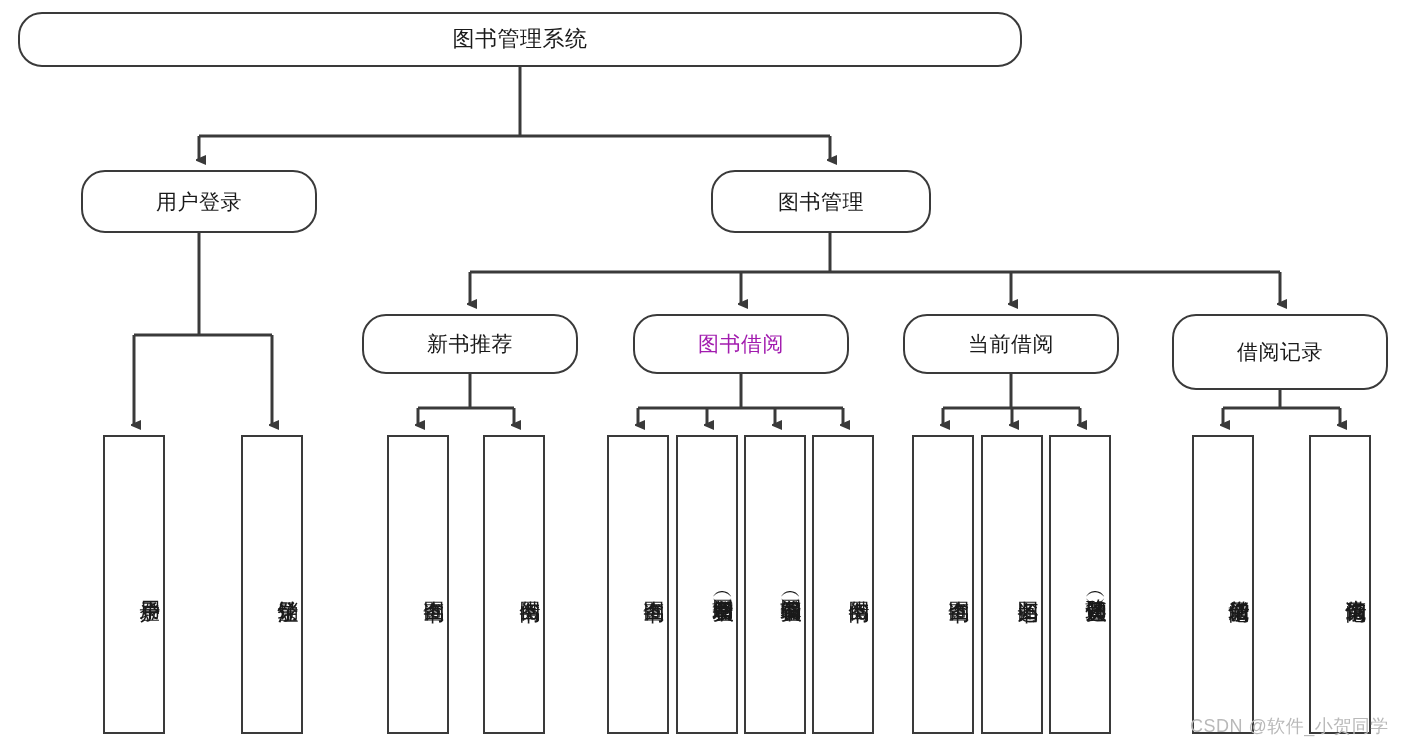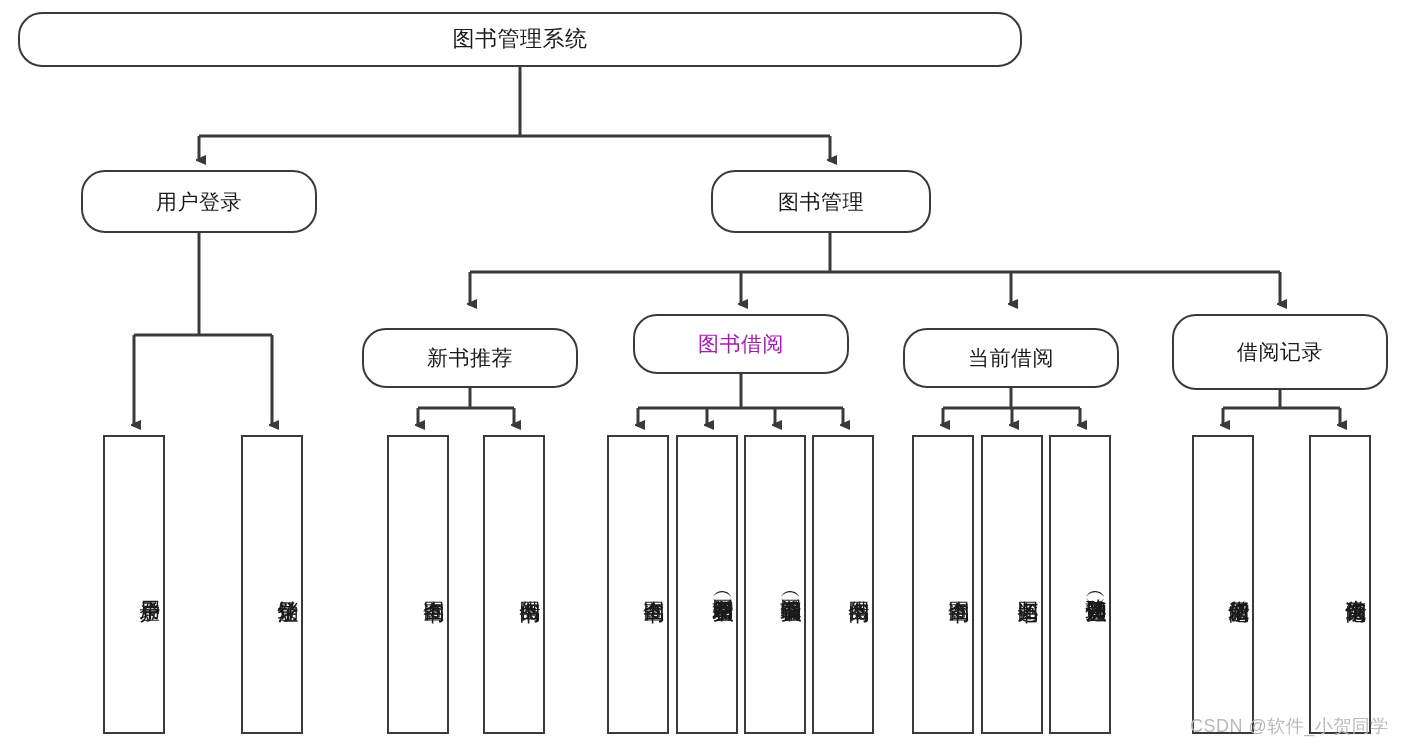--- a/index.html
+++ b/index.html
@@ -117,23 +117,23 @@
       <path d="M1223,408 L1223,425" marker-end="url(#arrow)"></path>
       <path d="M1340,408 L1340,425" marker-end="url(#arrow)"></path>
     </g>
   </svg>
 
   <div class="node horiz root" style="left: 18px; top: 12px; width: 1004px; height: 55px; border-color: rgb(58, 58, 58); color: rgb(26, 26, 26);">图书管理系统</div>
 
   <div class="node horiz" style="left: 81px; top: 170px; width: 236px; height: 63px; border-color: rgb(58, 58, 58); color: rgb(26, 26, 26);">用户登录</div>
   <div class="node horiz" style="left: 711px; top: 170px; width: 220px; height: 63px; border-color: rgb(58, 58, 58); color: rgb(26, 26, 26);">图书管理</div>
 
-  <div class="node horiz" style="left: 362px; top: 314px; width: 216px; height: 60px; border-color: rgb(58, 58, 58); color: rgb(26, 26, 26); margin-top: 14px;">新书推荐</div>
+  <div class="node horiz" style="left: 362px; top: 314px; width: 216px; height: 60px; border-color: rgb(58, 58, 58); color: rgb(26, 26, 26);">新书推荐</div>
   <div class="node horiz" style="left: 633px; top: 314px; width: 216px; height: 60px; border-color: rgb(58, 58, 58); color: #a21caf; text-align: right;">图书借阅</div>
-  <div class="node horiz" style="left: 903px; top: 328px; width: 216px; height: 60px; border-color: rgb(58, 58, 58); color: rgb(26, 26, 26);">当前借阅</div>
+  <div class="node horiz" style="left: 903px; top: 314px; width: 216px; height: 60px; border-color: rgb(58, 58, 58); color: rgb(26, 26, 26);">当前借阅</div>
   <div class="node horiz" style="left: 1172px; top: 314px; width: 216px; height: 76px; border-color: rgb(58, 58, 58); color: rgb(26, 26, 26);">借阅记录</div>
 
   <div class="node vert" style="left: 103px; top: 435px; width: 62px; height: 299px; border-color: rgb(58, 58, 58); color: rgb(26, 26, 26);">用户登录</div>
   <div class="node vert" style="left: 241px; top: 435px; width: 62px; height: 299px; border-color: rgb(58, 58, 58); color: rgb(26, 26, 26);">注销登录</div>
   <div class="node vert" style="left: 387px; top: 435px; width: 62px; height: 299px; border-color: rgb(58, 58, 58); color: rgb(26, 26, 26);">查询图书</div>
   <div class="node vert" style="left: 483px; top: 435px; width: 62px; height: 299px; border-color: rgb(58, 58, 58); color: rgb(26, 26, 26);">借阅图书</div>
   <div class="node vert" style="left: 607px; top: 435px; width: 62px; height: 299px; border-color: rgb(58, 58, 58); color: rgb(26, 26, 26);">查询图书</div>
   <div class="node vert" style="left: 676px; top: 435px; width: 62px; height: 299px; border-color: rgb(58, 58, 58); color: rgb(26, 26, 26);">新增图书（管理员）</div>
   <div class="node vert" style="left: 744px; top: 435px; width: 62px; height: 299px; border-color: rgb(58, 58, 58); color: rgb(26, 26, 26);">编辑图书（管理员）</div>
   <div class="node vert" style="left: 812px; top: 435px; width: 62px; height: 299px; border-color: rgb(58, 58, 58); color: rgb(26, 26, 26);">借阅图书</div>

